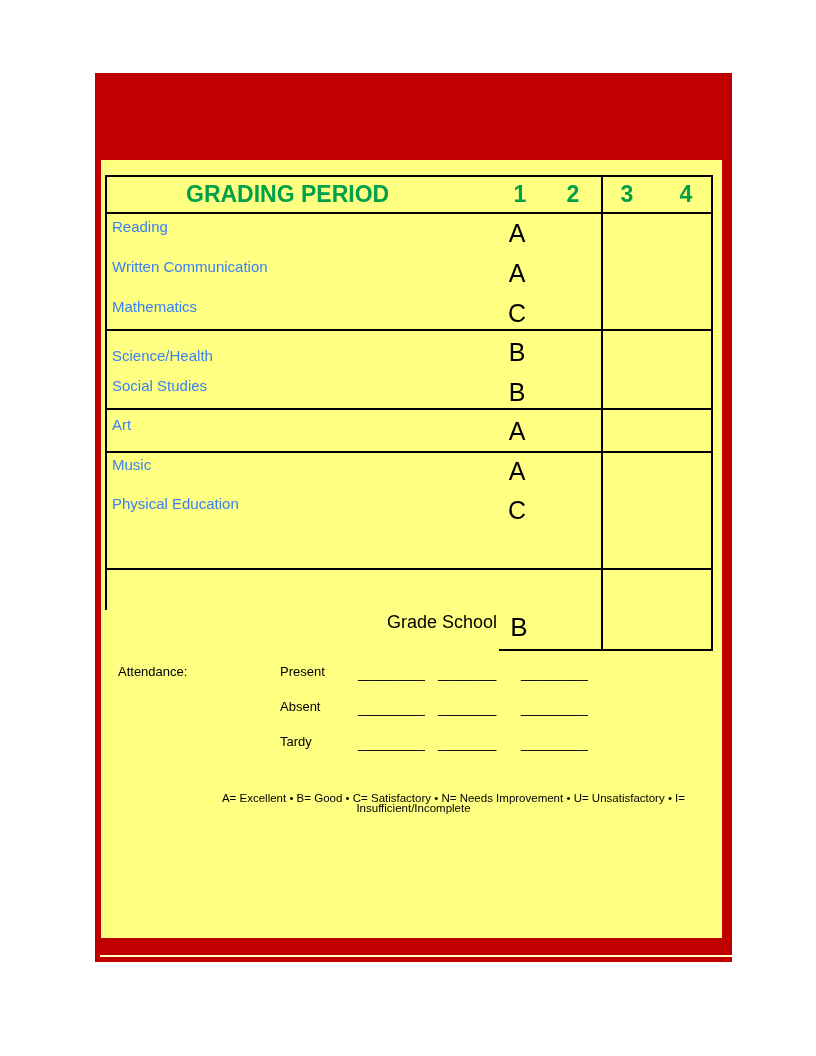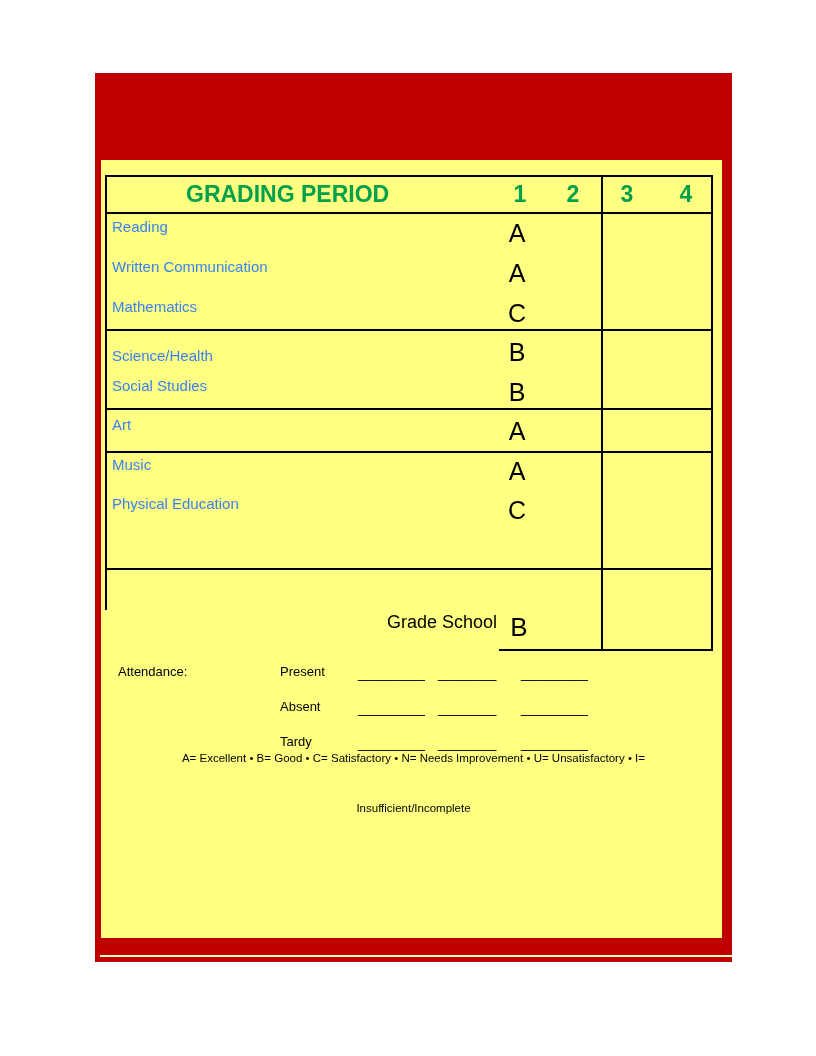--- a/index.html
+++ b/index.html
@@ -108,17 +108,17 @@
     </div>
 
     <div class="att-row" style="top:734px;">
       <span class="att-name">Tardy</span>
       <span class="blank b1">________</span>
       <span class="blank b2">_______</span>
       <span class="blank b3">________</span>
     </div>
   </div>
 
-  <div class="legend" style="top:752px;">A= Excellent • B= Good • C= Satisfactory • N= Needs Improvement • U= Unsatisfactory • I=</div>
+  <div class="legend" style="top:792px;margin-left:40px;">A= Excellent • B= Good • C= Satisfactory • N= Needs Improvement • U= Unsatisfactory • I=</div>
   <div class="legend" style="top:802px;">Insufficient/Incomplete</div>
 
 
 </div>
 
 </body></html>

